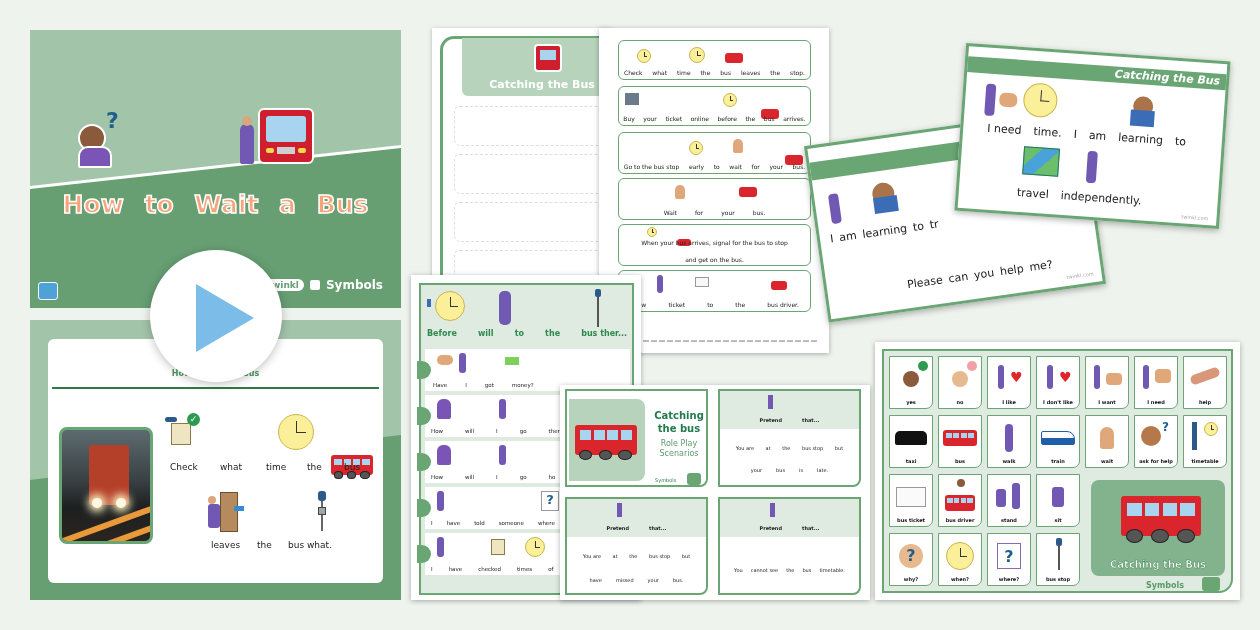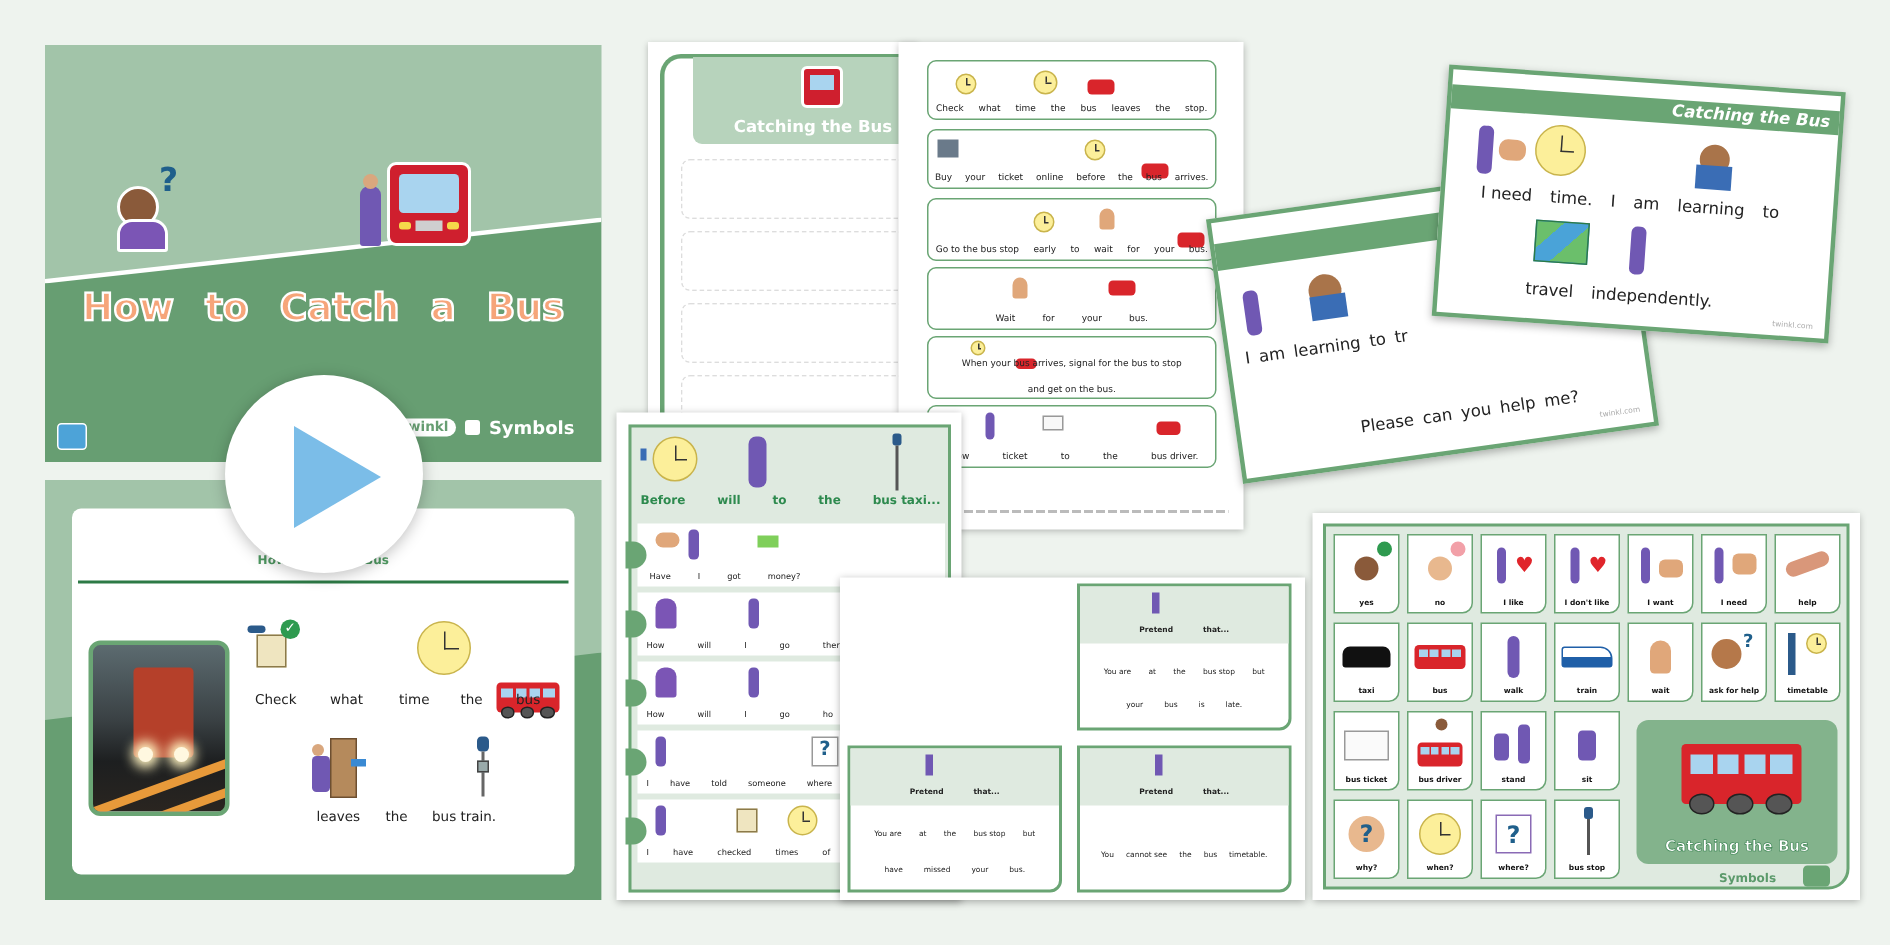--- a/index.html
+++ b/index.html
@@ -104,21 +104,21 @@
       <div class="abs" style="left:38px;top:38px;width:8px;height:5px;background:#f5d84a;border-radius:2px"></div>
       <div class="abs" style="left:17px;top:37px;width:18px;height:7px;background:#cfcfcf"></div>
     </div>
     <div class="abs" style="left:2px;top:16px;width:14px;height:40px;background:#7058b3;border-radius:6px 6px 2px 2px"></div>
     <div class="abs" style="left:4px;top:8px;width:10px;height:10px;background:#d9a77e;border-radius:50%"></div>
   </div>
 
   <div class="title">
     <span>How</span>
     <span>to</span>
-    <span>Catch a Bus</span>
+    <span>Wait a Bus</span>
   </div>
 
   <div class="badge-sm"></div>
 
   <div class="logo-row">
     <span class="cloud">twinkl</span>
     <span class="symbox"></span>
     <span>Symbols</span>
   </div>
 </div>
@@ -166,21 +166,21 @@
       <div class="abs" style="left:26px;top:14px;width:10px;height:5px;background:#3a8ad3"></div>
     </div>
     <div class="abs" style="left:270px;top:152px;width:8px;height:40px">
       <div class="abs" style="left:0;top:0;width:8px;height:10px;background:#2b5a8a;border-radius:3px"></div>
       <div class="abs" style="left:3px;top:10px;width:2px;height:30px;background:#666"></div>
       <div class="abs" style="left:0;top:16px;width:8px;height:8px;background:#9aa;border:1px solid #444"></div>
     </div>
 
     <div class="word" style="left:163px;top:201px">leaves</div>
     <div class="word" style="left:209px;top:201px">the</div>
-    <div class="word" style="left:240px;top:201px">bus train.</div>
+    <div class="word" style="left:240px;top:201px">bus what.</div>
   </div>
 </div>
 
 <div id="play" class="abs">
   <div class="tri"></div>
 </div>
 
 <div id="sheetA" class="abs">
   <div class="frame"></div>
   <div class="head">
@@ -331,21 +331,21 @@
     <div class="abs" style="left:78px;top:6px;width:12px;height:34px;background:#7058b3;border-radius:5px"></div>
     <div class="abs" style="left:174px;top:4px;width:6px;height:38px">
       <div class="abs" style="left:0;top:0;width:6px;height:8px;background:#2b5a8a;border-radius:2px"></div>
       <div class="abs" style="left:2px;top:8px;width:2px;height:30px;background:#555"></div>
     </div>
     <div class="ghead" style="top:44px;left:6px">
       <span>Before</span>
       <span>will</span>
       <span>to</span>
       <span>the</span>
-      <span>bus taxi...</span>
+      <span>bus ther...</span>
     </div>
 
     <div class="crow" style="top:64px;left:4px">
       <div class="tab"></div>
       <div class="abs" style="left:12px;top:6px;width:16px;height:10px;background:#e0a77a;border-radius:6px"></div>
       <div class="abs" style="left:34px;top:4px;width:7px;height:20px;background:#7058b3;border-radius:3px"></div>
       <div class="abs" style="left:80px;top:8px;width:14px;height:8px;background:#7fcf5a"></div>
       <div class="ws" style="justify-content:flex-start;gap:18px;padding-left:8px">
         <span>Have</span>
         <span>I</span>
@@ -399,20 +399,43 @@
         <span>have</span>
         <span>checked</span>
         <span>times</span>
         <span>of</span>
       </div>
     </div>
   </div>
 </div>
 
 <div id="sheetD" class="abs">
+  <div class="rp" style="left:5px;top:4px">
+    <div class="abs" style="left:2px;top:8px;width:76px;height:82px;background:#b7d3bc;border-radius:0 8px 8px 0">
+      <div class="abs bus" style="left:6px;top:26px;width:62px;height:30px">
+        <div class="win" style="left:8%;width:18%"></div>
+          <div class="win" style="left:30%;width:18%"></div>
+          <div class="win" style="left:52%;width:18%"></div>
+          <div class="win" style="left:74%;width:18%"></div>
+        <div class="whl" style="left:6%"></div>
+          <div class="whl" style="left:38%"></div>
+          <div class="whl" style="left:70%"></div>
+      </div>
+    </div>
+    <div class="abs" style="left:82px;top:18px;width:60px;text-align:center;font-size:10px;font-weight:bold;color:#237a4a;line-height:13px">
+      <div>Catching</div>
+      <div>the bus</div>
+    </div>
+    <div class="abs" style="left:82px;top:48px;width:60px;text-align:center;font-size:8px;color:#5b9a6b;line-height:10px">
+      <div>Role Play</div>
+      <div>Scenarios</div>
+    </div>
+    <div class="abs" style="left:88px;top:86px;font-size:5px;color:#237a4a">Symbols</div>
+    <div class="abs" style="left:120px;top:82px;width:14px;height:12px;background:#6aa574;border-radius:3px"></div>
+  </div>
 
   <div class="rp" style="left:158px;top:4px">
     <div class="top"></div>
     <div class="abs" style="left:48px;top:4px;width:5px;height:14px;background:#7058b3"></div>
     <div class="pt">
         <span>Pretend</span>
         <span>that...</span>
       </div>
     <div class="ln" style="top:54px">
       <span>You are</span>

